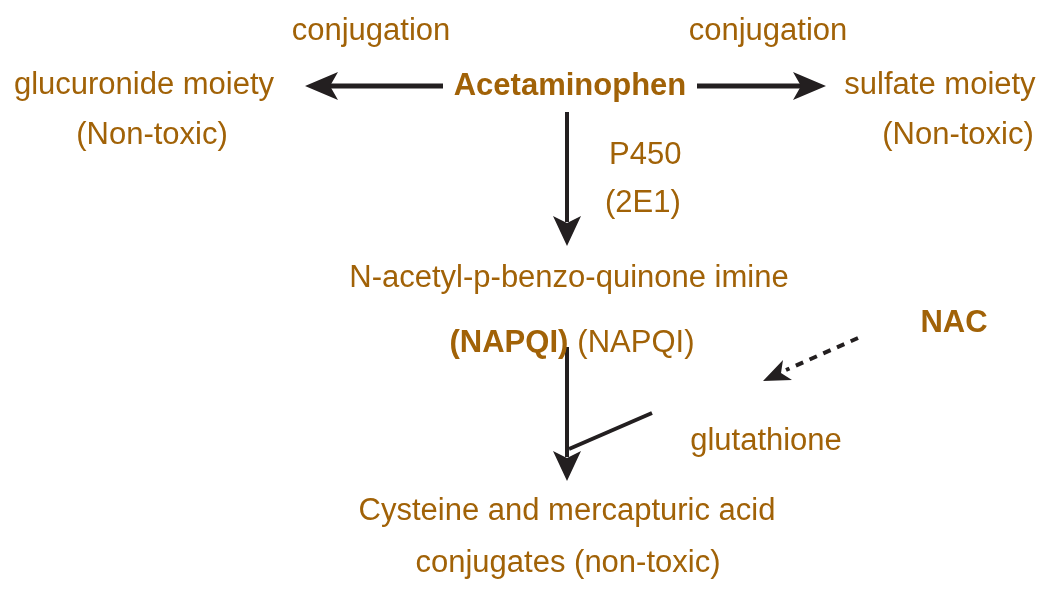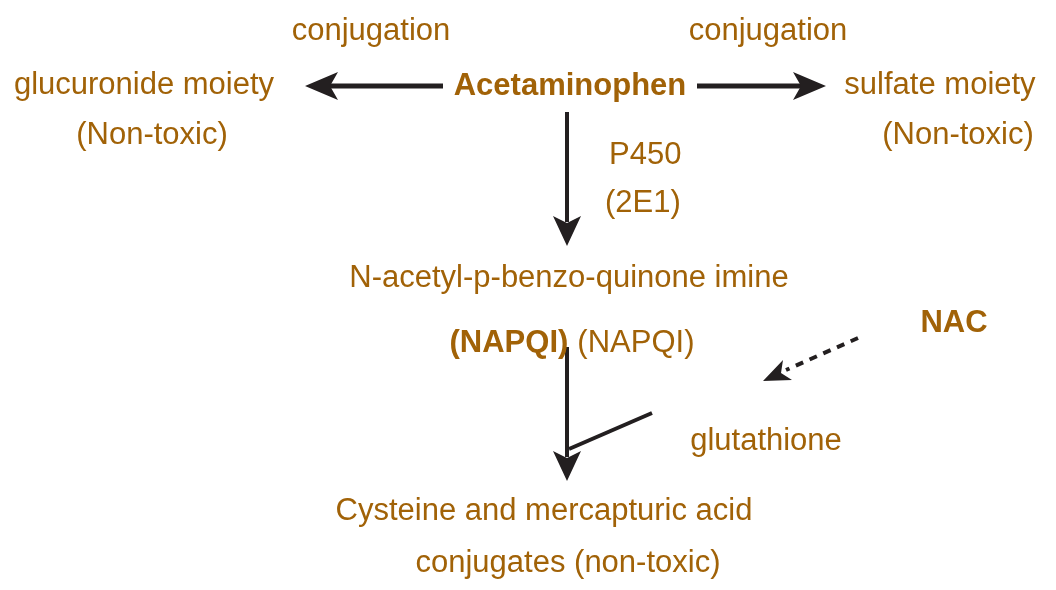--- a/index.html
+++ b/index.html
@@ -118,17 +118,17 @@
 
   <div class="t pair" style="left:572px; top:322px;">
     <span class="bold">(NAPQI)</span>
     <span>(NAPQI)</span>
   </div>
 
   <div class="t bold" style="left:954px; top:322px;">NAC</div>
 
   <div class="t" style="left:766px; top:410px;margin-top:30px;">glutathione</div>
 
-  <div class="t" style="left:544px; top:510px;">Cysteine and mercapturic acid</div>
+  <div class="t" style="left:567px; top:510px;">Cysteine and mercapturic acid</div>
 
   <div class="t" style="left:568px; top:562px;">conjugates (non-toxic)</div>
 
 </div>
 
 </body></html>

